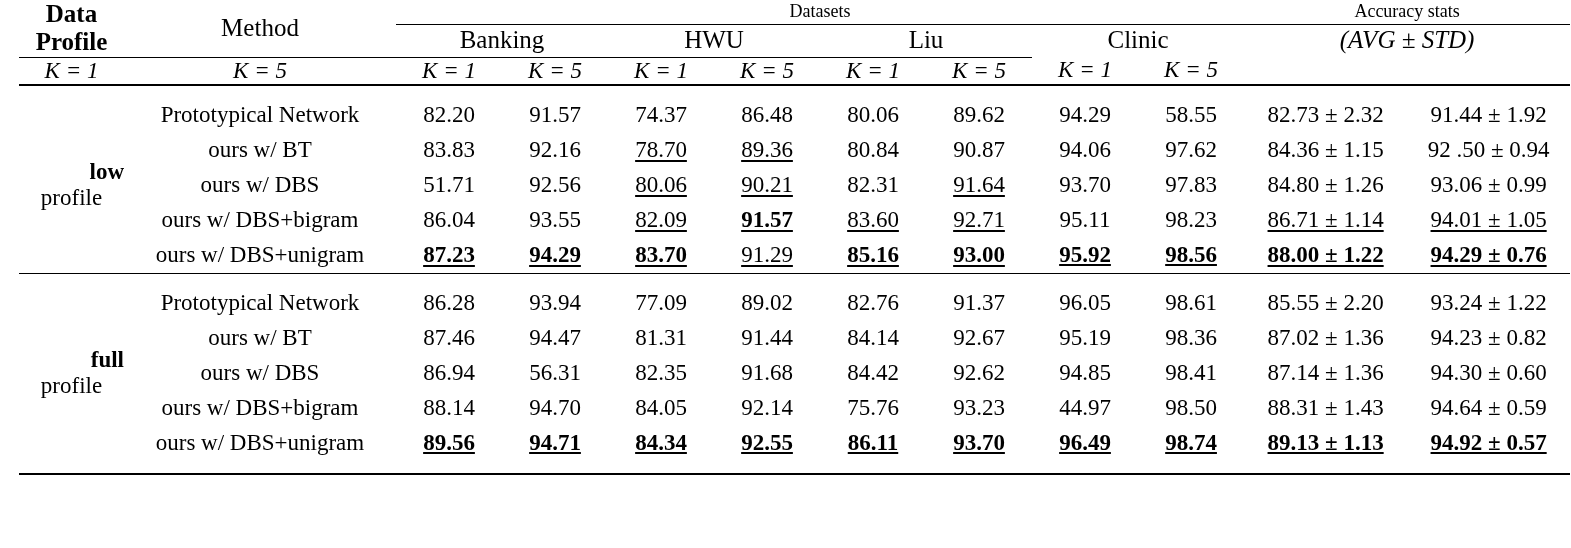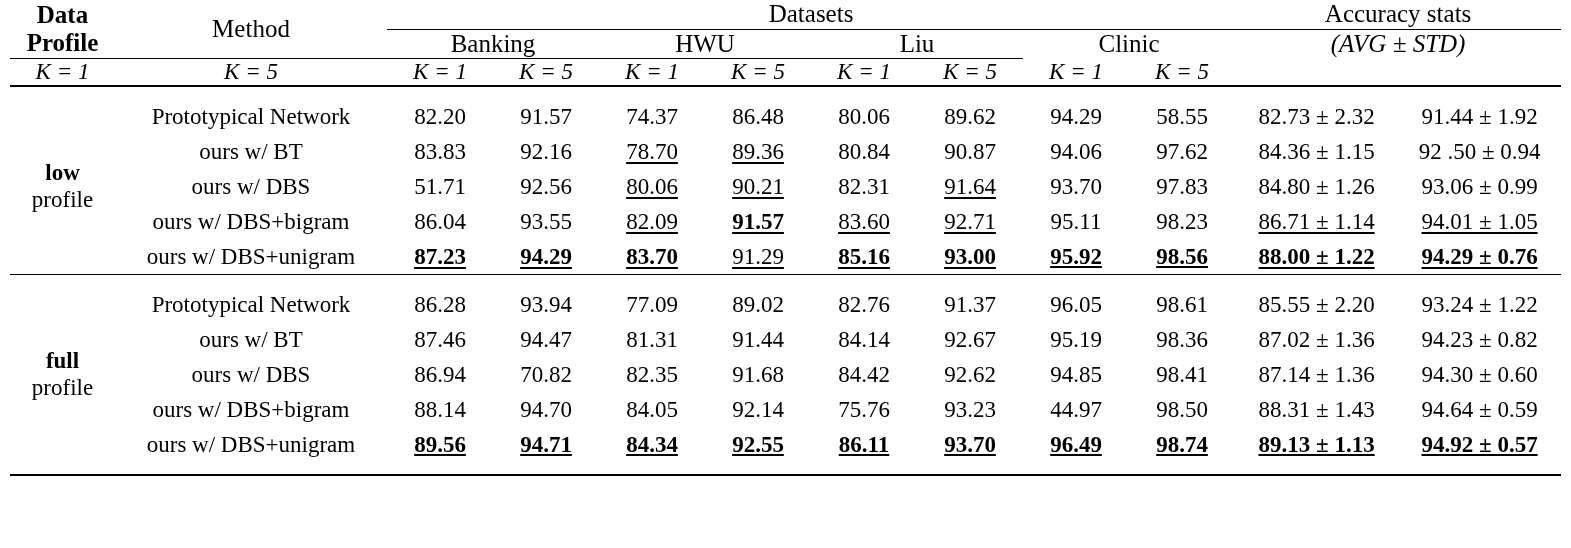--- a/index.html
+++ b/index.html
@@ -10,21 +10,21 @@
   body {
     width: 1571px;
     height: 548px;
     font-family: "Liberation Serif", serif;
     color: #000000;
     overflow: hidden;
   }
   #table-wrap {
     width: 1571px;
     box-sizing: border-box;
-    padding: 0 10px;
+    padding: 0 19px;
   }
   table.results {
     border-collapse: collapse;
     width: 1551px;
     table-layout: fixed;
     font-size: 23px;
   }
   table.results td, table.results th {
     padding: 0;
     text-align: center;
@@ -44,21 +44,21 @@
   .grp-rule {
     height: 1px;
     line-height: 1px;
     font-size: 0;
   }
   .grp-rule td.under {
     border-bottom: 1.1px solid #000;
   }
   
   .hdr-big {
-    font-size: 25px;
+    font-size: 18px;
     font-weight: bold;
     padding-bottom: 4px;
   }
   .hdr-mid {
     font-size: 25px;
     padding: 5px 0 6px 0;
   }
   .hdr-k {
     font-size: 23px;
     padding: 6px 0 7px 0;
@@ -84,20 +84,21 @@
   }
   td.profile-cell {
     text-align: left;
     padding-left: 4px;
     font-size: 23px;
     line-height: 1.15;
   }
   td.profile-cell .pf1 {
     font-weight: bold;
     display: block;
+    text-align: right;
   }
   td.profile-cell .pf2 {
     display: block;
   }
   tr.data-row td {
     height: 35px;
   }
   tr.spacer td {
     height: 12px;
   }
@@ -293,21 +294,21 @@
           <td><span class="nowrap">84.14</span></td>
           <td><span class="nowrap">92.67</span></td>
           <td><span class="nowrap">95.19</span></td>
           <td><span class="nowrap">98.36</span></td>
           <td><span class="nowrap">87.02 ± 1.36</span></td>
           <td><span class="nowrap">94.23 ± 0.82</span></td>
         </tr>
         <tr class="data-row">
           <td class="method-cell">ours w/ DBS</td>
           <td><span class="nowrap">86.94</span></td>
-          <td><span class="nowrap">70.82</span></td>
+          <td><span class="nowrap">56.31</span></td>
           <td><span class="nowrap">82.35</span></td>
           <td><span class="nowrap">91.68</span></td>
           <td><span class="nowrap">84.42</span></td>
           <td><span class="nowrap">92.62</span></td>
           <td><span class="nowrap">94.85</span></td>
           <td><span class="nowrap">98.41</span></td>
           <td><span class="nowrap">87.14 ± 1.36</span></td>
           <td><span class="nowrap">94.30 ± 0.60</span></td>
         </tr>
         <tr class="data-row">

